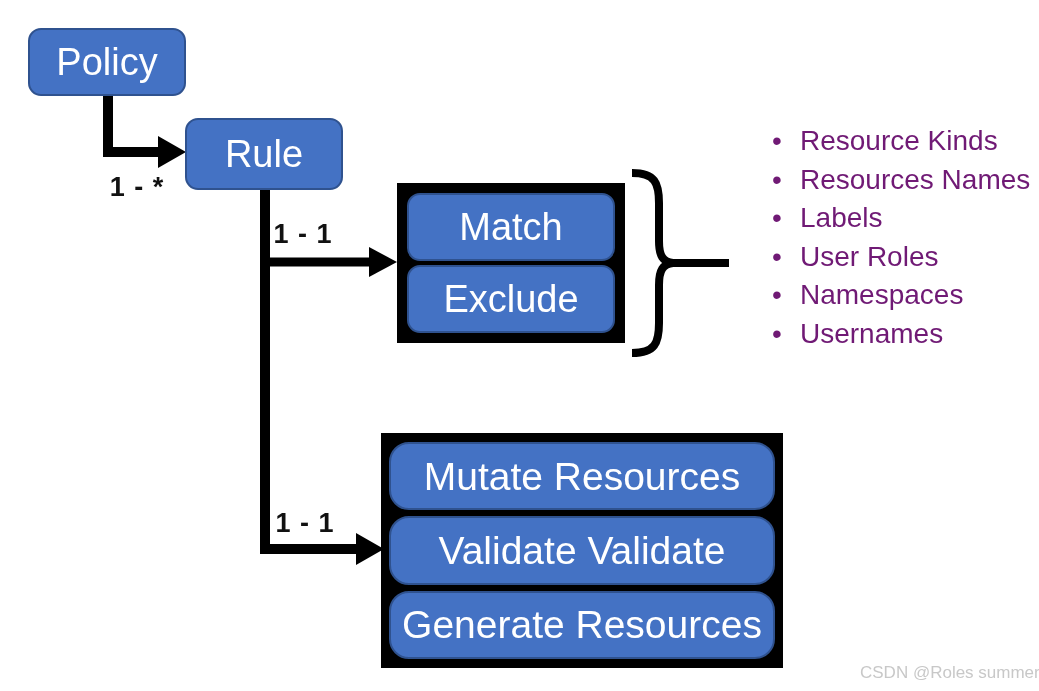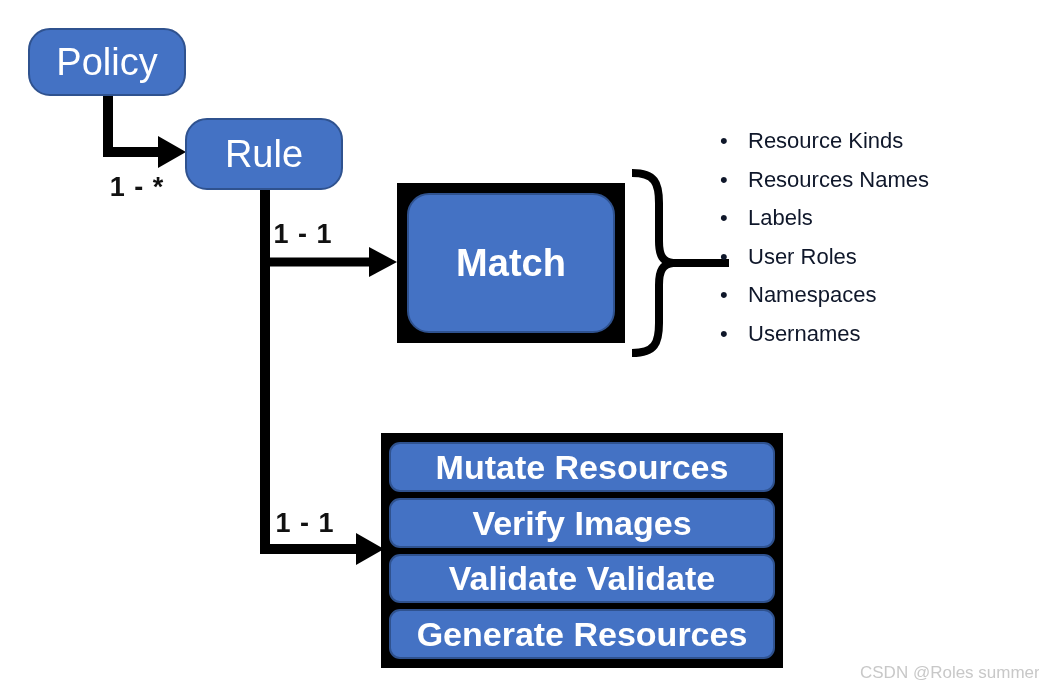--- a/index.html
+++ b/index.html
@@ -21,21 +21,21 @@
     top: 0;
     pointer-events: none;
   }
   .connectors .stroke { stroke: var(--connector, #000); fill: none; }
   .connectors .fill   { fill: var(--connector, #000); stroke: none; }
 
   .node {
     position: absolute;
     background: var(--node-fill, #4472C4);
     border: 2px solid var(--node-border, #2F528F);
-    border-radius: 22px;
+    border-radius: 13px;
     color: var(--node-text, #fff);
     display: flex;
     align-items: center;
     justify-content: center;
     box-sizing: border-box;
     line-height: 1;
   }
   #policy-node { left: 28px; top: 28px; width: 158px; height: 68px; font-size: 38px; }
   #rule-node   { left: 185px; top: 118px; width: 158px; height: 72px; font-size: 38px; }
 
@@ -43,55 +43,54 @@
     position: absolute;
     background: var(--connector, #000);
     display: flex;
     flex-direction: column;
     box-sizing: border-box;
   }
   .group .node {
     position: relative;
     flex: 1 1 auto;
     width: auto;
-    font-weight: bold;
   }
   #match-group {
     left: 397px; top: 183px; width: 228px; height: 160px;
     padding: 10px; gap: 4px;
   }
   #match-group .node { font-size: 38px; }
   #actions-group {
     left: 381px; top: 433px; width: 402px; height: 235px;
     padding: 9px 8px; gap: 6px;
   }
-  #actions-group .node { font-size: 34px; border-radius: 11px; }
+  #actions-group .node { font-size: 39px; border-radius: 20px; }
 
   .edge-label {
     position: absolute;
     font-size: 27px;
     font-weight: 700;
     color: #111;
     text-align: center;
     line-height: 1;
     letter-spacing: 1px;
   }
   #lbl-policy-rule  { left: 102px; top: 174px; width: 70px; }
   #lbl-rule-match   { left: 271px; top: 221px; width: 64px; }
   #lbl-rule-actions { left: 273px; top: 510px; width: 64px; }
 
   #filter-list {
     position: absolute;
-    left: 720px;
+    left: 772px;
     top: 122px;
     margin: 0;
     padding: 0;
     list-style: none;
-    font-size: 22px;
-    color: #0f172a;
+    font-size: 28px;
+    color: #701a75;
   }
   #filter-list li {
     position: relative;
     padding-left: 28px;
     line-height: 38.5px;
     white-space: nowrap;
   }
   #filter-list li::before {
     content: "\2022";
     position: absolute;
@@ -142,25 +141,25 @@
   <div class="node" id="rule-node">Rule</div>
 
   <div class="edge-label" id="lbl-policy-rule">1 - *</div>
 
   <div class="edge-label" id="lbl-rule-match">1 - 1</div>
 
   <div class="edge-label" id="lbl-rule-actions">1 - 1</div>
 
   <div class="group" id="match-group">
     <div class="node">Match</div>
+    <div class="node">Exclude</div>
   </div>
 
   <div class="group" id="actions-group">
     <div class="node">Mutate Resources</div>
-    <div class="node">Verify Images</div>
     <div class="node">Validate Validate</div>
     <div class="node">Generate Resources</div>
   </div>
 
   <ul id="filter-list">
     <li>Resource Kinds</li>
     <li>Resources Names</li>
     <li>Labels</li>
     <li>User Roles</li>
     <li>Namespaces</li>

